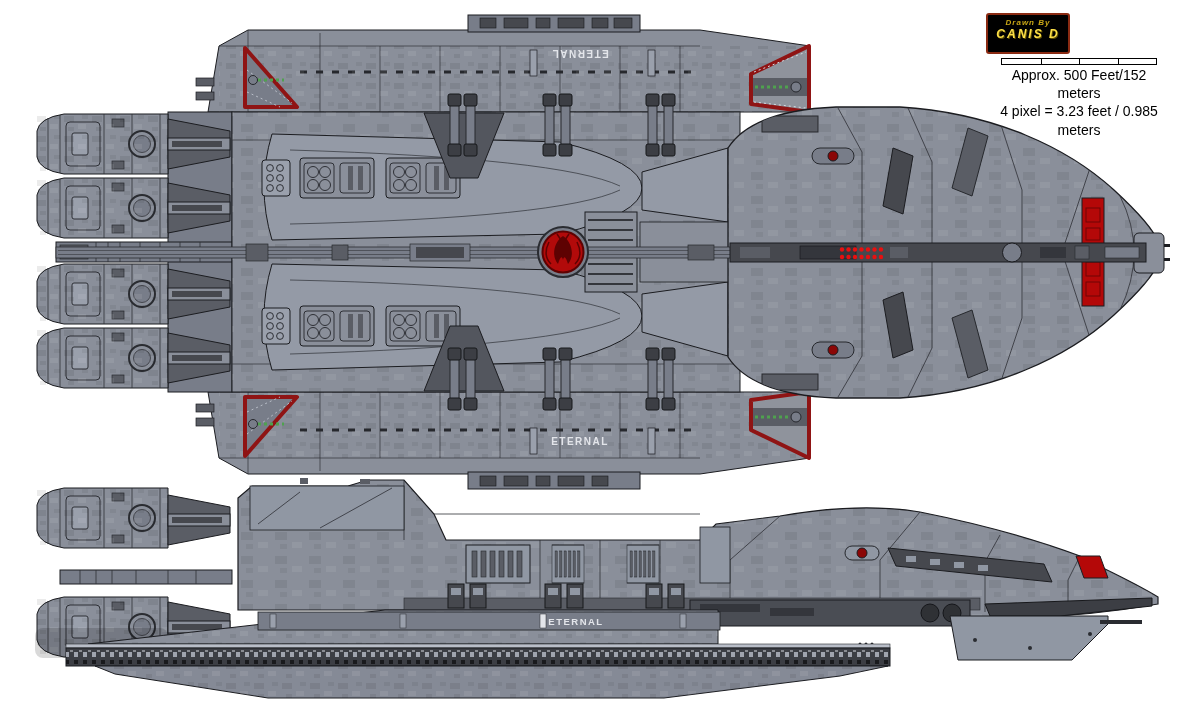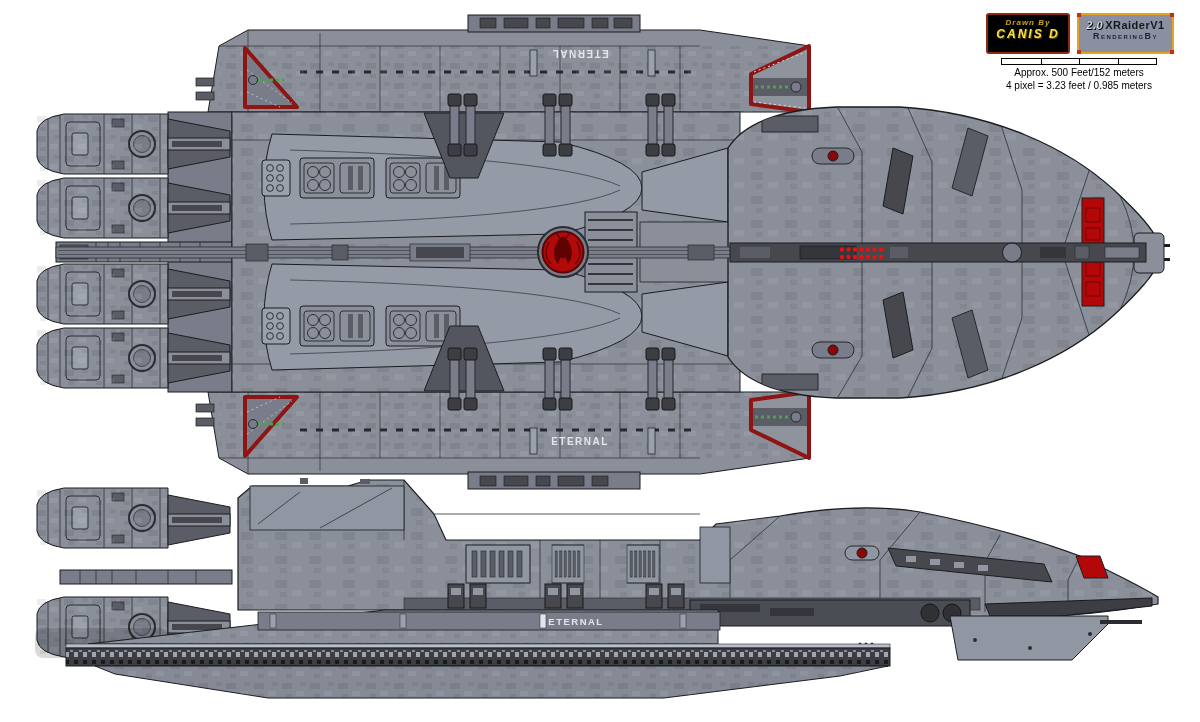--- a/index.html
+++ b/index.html
@@ -17,21 +17,21 @@
     border:2px solid #e2a51c;box-sizing:border-box;text-align:center;}
   .badge-render .l1{font-size:11px;color:#16181c;font-weight:bold;margin-top:4px;letter-spacing:.5px;}
   .badge-render .ver{color:#d9dde5;font-style:italic;text-shadow:0 0 1px #000,1px 1px 0 #000;margin-right:2px;}
   .badge-render .l2{font-size:9px;color:#23262c;font-weight:bold;letter-spacing:1.5px;font-variant:small-caps;}
   .badge-render .corner{position:absolute;width:4px;height:4px;background:#c03018;}
   .c-tl{left:-2px;top:-2px}.c-tr{right:-2px;top:-2px}.c-bl{left:-2px;bottom:-2px}.c-br{right:-2px;bottom:-2px}
   
   .scale{position:absolute;left:998px;top:58px;width:162px;text-align:center;}
   .scale-bar{height:5px;border:1px solid #000;background:#fff;position:relative;margin:0 3px 1px 3px;}
   .scale-bar span{position:absolute;top:0;bottom:0;width:1px;background:#000;}
-  .scale-text{font-size:10px;color:#000;line-height:1.3;}
+  .scale-text{font-size:14px;color:#000;line-height:1.3;}
 </style>
 </head>
 <body>
 
 <div class="canvas">
 
 <svg width="1200" height="722" viewBox="0 0 1200 722">
 <defs>
   <pattern id="gr1" width="28" height="20" patternUnits="userSpaceOnUse">
     <rect x="2" y="3" width="10" height="6" fill="#000000" opacity=".08"></rect>
@@ -396,30 +396,20 @@
     <polygon points="95,666 888,666 840,676 664,698 268,698 115,674" fill="#858a96" stroke="#1b1c20"></polygon>
     <polygon points="95,666 888,666 840,676 664,698 268,698 115,674" fill="url(#gr1)"></polygon>
   </g>
 </g>
 </svg>
 
 <div class="badge-drawn">
   <div class="l1">Drawn By</div>
   <div class="l2">CANIS D</div>
 </div>
-<div class="badge-render">
-  <span class="corner c-tl"></span>
-      <span class="corner c-tr"></span>
-  <span class="corner c-bl"></span>
-      <span class="corner c-br"></span>
-  <div class="l1">
-    <span class="ver">2.0</span><span>XRaiderV1</span>
-  </div>
-  <div class="l2">RenderingBy</div>
-</div>
 
 <div class="scale">
   <div class="scale-bar">
     <span style="left:25%"></span>
         <span style="left:50%"></span>
         <span style="left:75%"></span>
   </div>
   <div class="scale-text">Approx. 500 Feet/152 meters</div>
   <div class="scale-text">4 pixel = 3.23 feet / 0.985 meters</div>
 </div>

